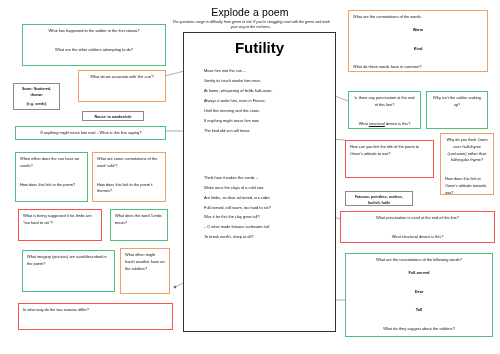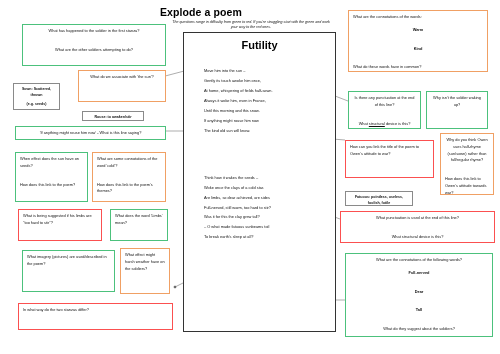--- a/index.html
+++ b/index.html
@@ -15,23 +15,23 @@
     font-family: "Liberation Sans", sans-serif;
     overflow: hidden;
   }
 
   
   .title {
     position: absolute;
     left: 160px;
     top: 6px;
     width: 180px;
-    text-align: left;
+    text-align: center;
     font-size: 10.5px;
-    font-weight: bold;
+    font-weight: normal;
     color: #000;
     letter-spacing: 0.1px;
   }
   .subtitle {
     position: absolute;
     left: 172px;
     top: 20px;
     width: 158px;
     text-align: center;
     font-size: 3.6px;
@@ -50,21 +50,21 @@
     border: 1px solid #333;
     background: #fff;
     box-sizing: border-box;
   }
   .poem-title {
     position: absolute;
     left: 0;
     top: 6px;
     width: 100%;
     text-align: center;
-    font-size: 11px;
+    font-size: 15px;
     font-weight: bold;
     color: #000;
   }
   .poem-body {
     position: absolute;
     left: 20px;
     top: 33px;
     right: 8px;
   }
   .stanza { margin: 0 0 9px 0; }

